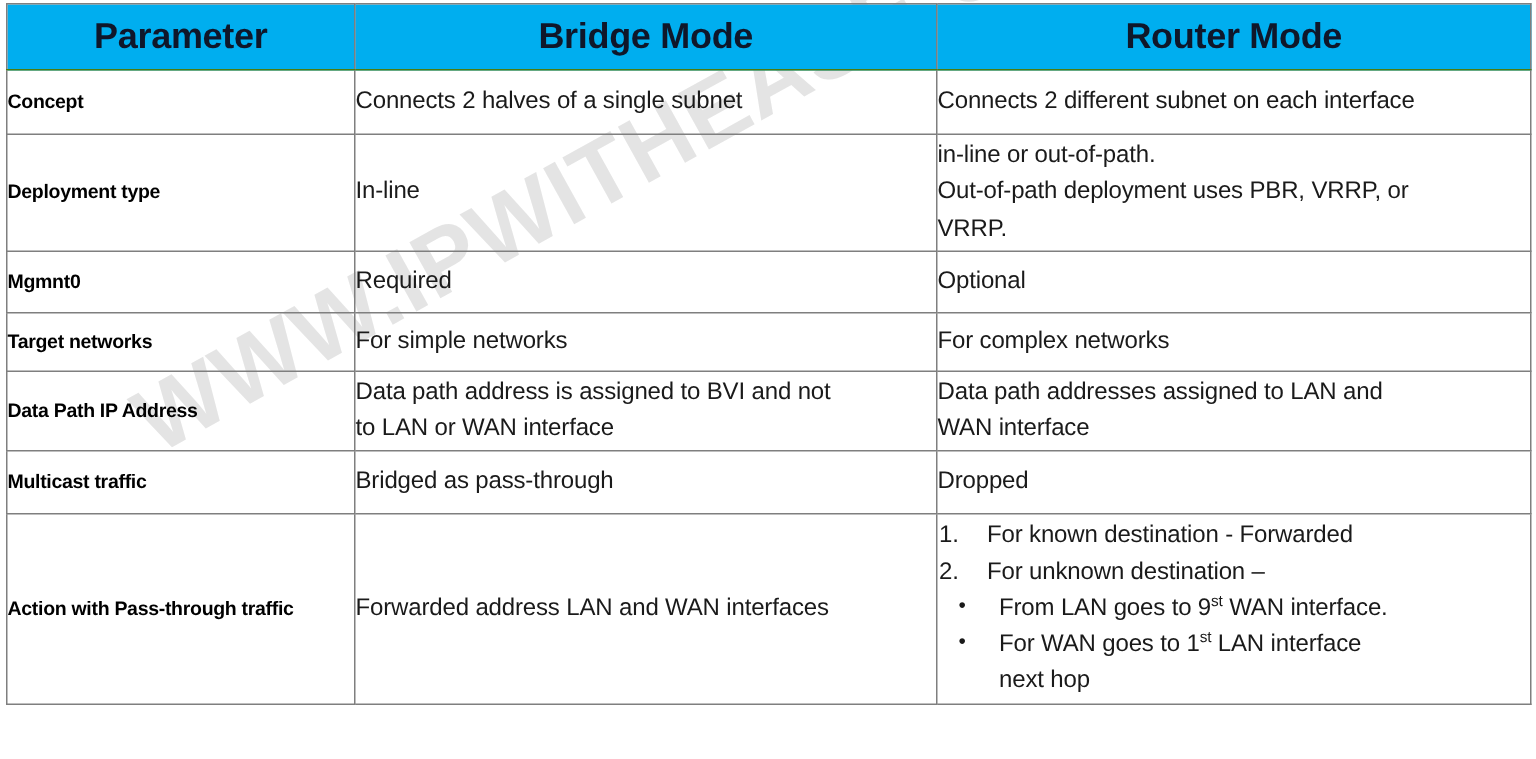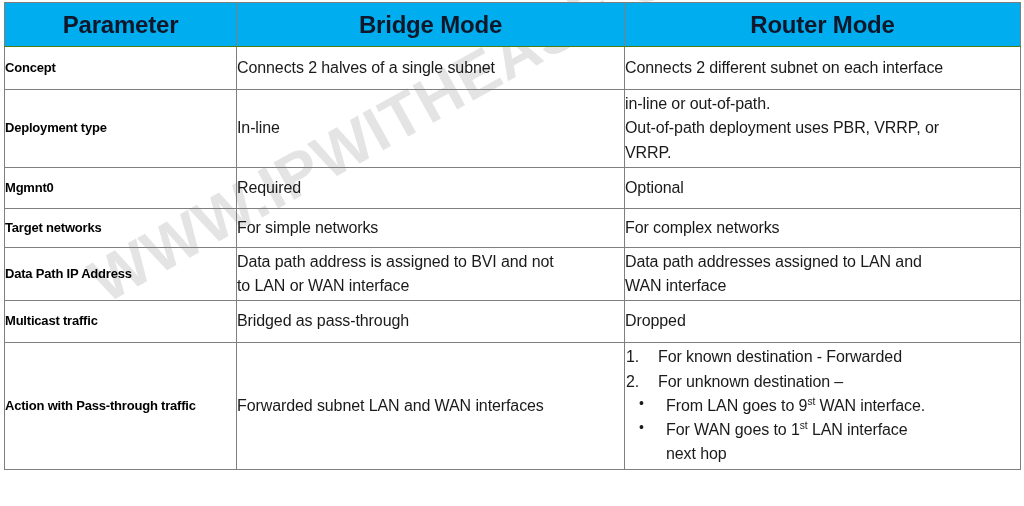--- a/index.html
+++ b/index.html
@@ -234,21 +234,21 @@
           <span class="ln">Bridged as pass-through</span>
         </td>
         <td class="v-cell">
           <span class="ln">Dropped</span>
         </td>
       </tr>
 
       <tr class="r-action">
         <td class="p-cell">Action with Pass-through traffic</td>
         <td class="v-cell">
-          <span class="ln">Forwarded subnet LAN and WAN interfaces</span>
+          <span class="ln">Forwarded address LAN and WAN interfaces</span>
         </td>
         <td class="v-cell">
           <ol class="num-list">
             <li>
               <span class="marker">1.</span>
               <span>For known destination - Forwarded</span>
             </li>
             <li>
               <span class="marker">2.</span>
               <span>For unknown destination –</span>

